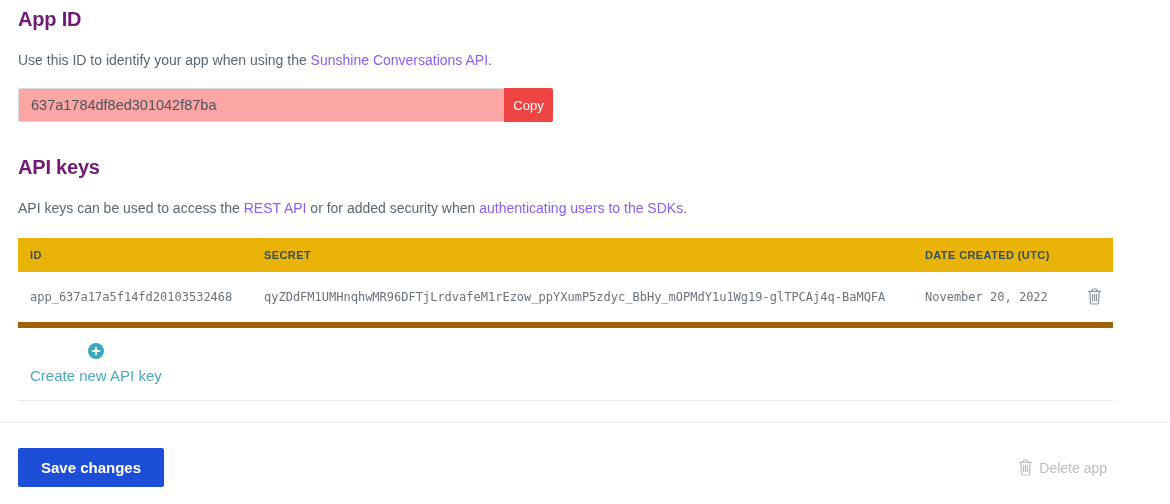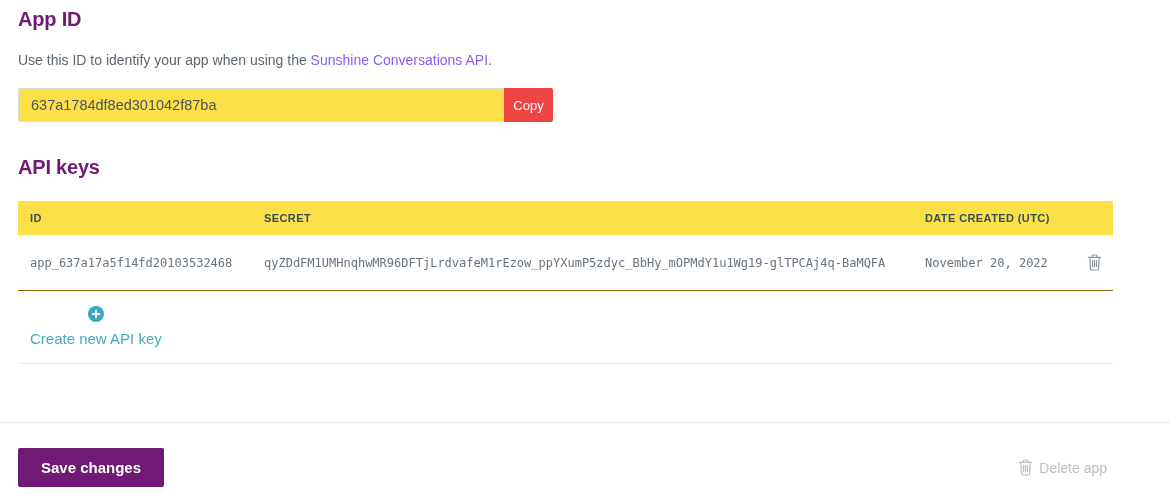--- a/index.html
+++ b/index.html
@@ -45,21 +45,21 @@
     flex: 1;
     height: 34px;
     border: 1px solid #d8dcde;
     border-right: none;
     border-radius: 2px 0 0 2px;
     padding: 0 12px;
     font-size: 14.5px;
     color: #4a5560;
     font-family: "Liberation Sans", "DejaVu Sans", sans-serif;
     outline: none;
-    background: #fde047;
+    background: #fca5a5;
   }
   .copy-btn {
     width: 49px;
     height: 34px;
     border: none;
     background: #ef4444;
     color: #ffffff;
     font-size: 13px;
     font-family: "Liberation Sans", "DejaVu Sans", sans-serif;
     border-radius: 0 2px 2px 0;
@@ -67,31 +67,31 @@
   }
 
   
   .keys-table { margin-top: 22px; width: 1095px; }
   .t-row {
     display: grid;
     grid-template-columns: 234px 661px 160px 1fr;
     align-items: center;
   }
   .t-head {
-    background: #fde047;
+    background: #eab308;
     height: 34px;
     font-size: 11px;
     font-weight: 700;
     letter-spacing: 0.4px;
     color: #33505a;
   }
   .t-head .cell { padding: 0 12px; }
   .t-body {
     height: 56px;
-    border-bottom: 1px solid #a16207;
+    border-bottom: 6px solid #a16207;
     font-family: "DejaVu Sans Mono", "Liberation Mono", monospace;
     font-size: 12px;
     color: #68737d;
   }
   .t-body .cell { padding: 0 12px; white-space: nowrap; overflow: hidden; }
   .cell-actions { text-align: right; padding-right: 10px; }
   .trash-btn {
     background: none; border: none; padding: 2px; cursor: pointer;
     color: #8f979e; line-height: 0;
   }
@@ -127,21 +127,21 @@
     position: absolute;
     top: 448px;
     left: 0;
     width: 1170px;
     padding: 0 57px 0 18px;
     display: flex;
     justify-content: space-between;
     align-items: center;
   }
   .save-btn {
-    background: #701a75;
+    background: #1d4ed8;
     color: #ffffff;
     border: none;
     border-radius: 2px;
     height: 39px;
     padding: 0 23px;
     font-size: 15px;
     font-weight: 700;
     font-family: "Liberation Sans", "DejaVu Sans", sans-serif;
     cursor: pointer;
   }
@@ -167,20 +167,21 @@
 
     <p class="desc"><span>Use this ID to identify your app when using the </span><a class="inline-link">Sunshine Conversations API</a><span>.</span></p>
 
     <div class="copy-group">
       <input type="text" readonly="" value="637a1784df8ed301042f87ba" style="">
       <button class="copy-btn">Copy</button>
     </div>
 
     <h2 class="section-title second">API keys</h2>
 
+    <p class="desc"><span>API keys can be used to access the </span><a class="inline-link">REST API</a><span> or for added security when </span><a class="inline-link">authenticating users to the SDKs</a><span>.</span></p>
 
     <div class="keys-table">
       <div class="t-row t-head">
         <div class="cell">ID</div>
         <div class="cell">SECRET</div>
         <div class="cell">DATE CREATED (UTC)</div>
         <div class="cell"></div>
       </div>
 
       <div class="t-row t-body">

